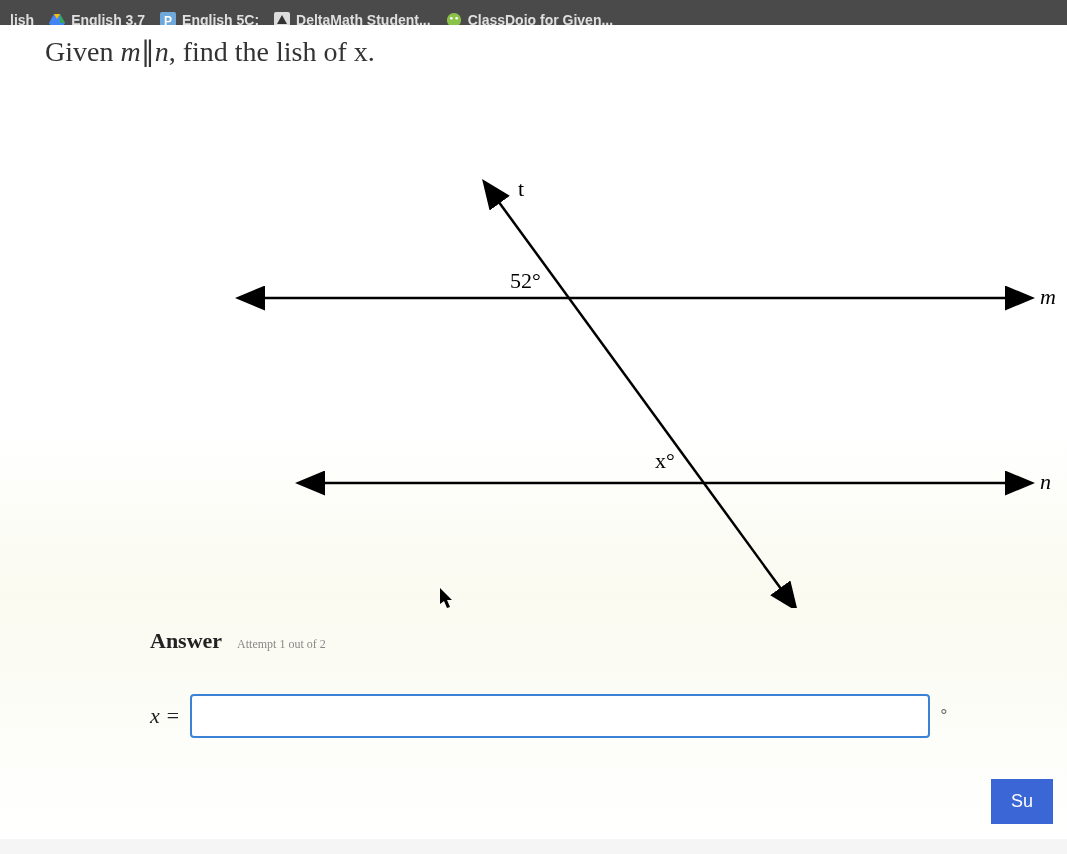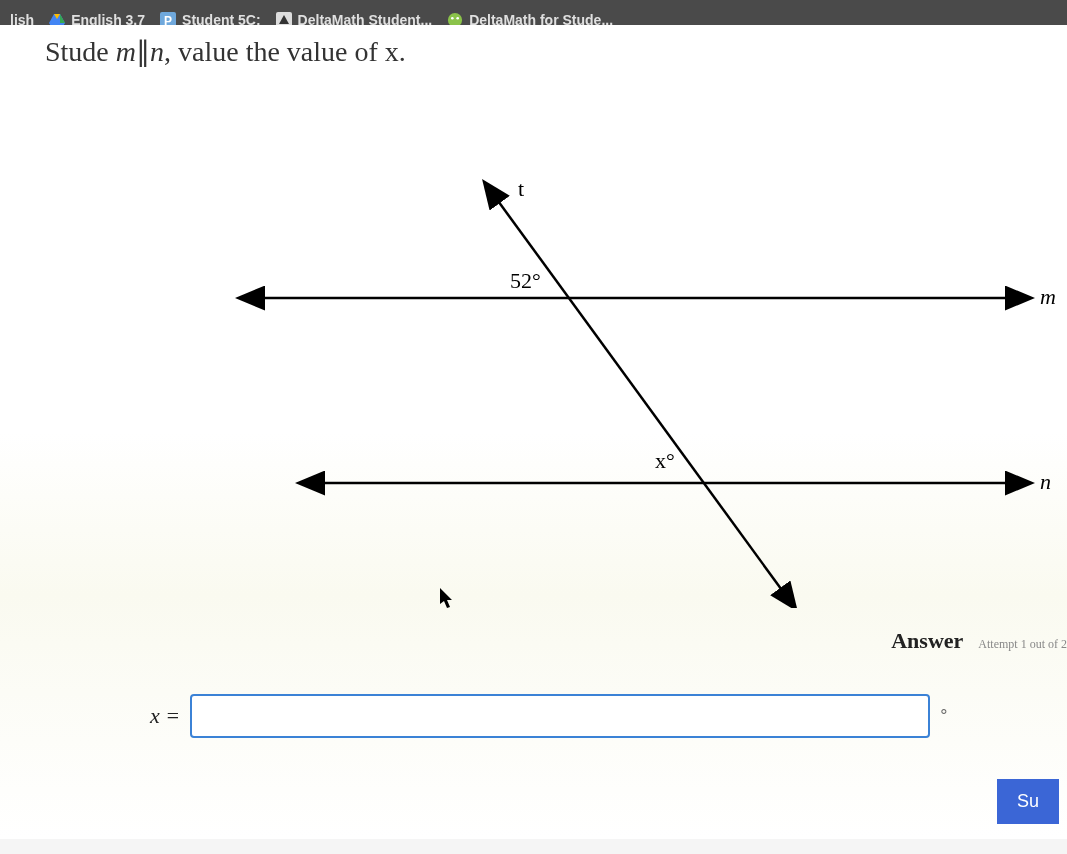--- a/index.html
+++ b/index.html
@@ -76,21 +76,20 @@
       pointer-events: none;
     }
     .answer-section {
       padding: 20px 0 0 150px;
     }
     .answer-row {
       display: flex;
       align-items: baseline;
       gap: 15px;
       margin-bottom: 40px;
-      justify-content: flex-end;
     }
     .answer-label {
       font-family: Georgia, serif;
       font-size: 22px;
       font-weight: bold;
       color: #222;
     }
     .attempt-text {
       font-family: Georgia, serif;
       font-size: 12px;
@@ -121,21 +120,21 @@
       color: #666;
     }
     .submit-btn {
       background: #3b66d6;
       color: #fff;
       border: none;
       padding: 12px 20px;
       font-size: 18px;
       cursor: pointer;
       position: absolute;
-      right: 8px;
+      right: 14px;
       bottom: 15px;
     }
   </style>
 </head>
 <body>
 
 <div class="browser-tabs">
   <div class="tab-item">
     <span>lish</span>
   </div>
@@ -149,46 +148,46 @@
     </span>
     <span>English 3,7</span>
   </div>
   <div class="tab-item">
     <span class="tab-icon">
       <svg width="16" height="16" viewBox="0 0 16 16">
         <rect width="16" height="16" fill="#6fa8dc" rx="2"></rect>
         <text x="4" y="13" fill="#fff" font-size="12" font-weight="bold">P</text>
       </svg>
     </span>
-    <span>Student 5C:</span>
+    <span>English 5C:</span>
   </div>
   <div class="tab-item">
     <span class="tab-icon">
       <svg width="16" height="16" viewBox="0 0 16 16">
         <rect width="16" height="16" fill="#ddd" rx="2"></rect>
         <polygon points="8,3 13,12 3,12" fill="#333"></polygon>
       </svg>
     </span>
     <span>DeltaMath Student...</span>
   </div>
   <div class="tab-item">
     <span class="tab-icon">
       <svg width="18" height="18" viewBox="0 0 18 18">
         <circle cx="9" cy="9" r="8" fill="#8bc34a"></circle>
         <circle cx="6" cy="7" r="1.5" fill="#fff"></circle>
         <circle cx="12" cy="7" r="1.5" fill="#fff"></circle>
       </svg>
     </span>
-    <span>DeltaMath for Stude...</span>
+    <span>ClassDojo for Given...</span>
   </div>
 </div>
 
 <div class="content-area">
   <div class="problem-text">
-    <span>Stude </span><span class="italic">m</span><span>∥</span><span class="italic">n</span><span>, value the value of x.</span>
+    <span>Given </span><span class="italic">m</span><span>∥</span><span class="italic">n</span><span>, find the lish of x.</span>
   </div>
 
   <div class="diagram-area">
     <svg width="1067" height="520">
       <defs>
         <marker id="arrowhead" markerWidth="12" markerHeight="10" refX="10" refY="5" orient="auto">
           <polygon points="0 0, 12 5, 0 10" fill="#000"></polygon>
         </marker>
         <marker id="arrowtail" markerWidth="12" markerHeight="10" refX="2" refY="5" orient="auto">
           <polygon points="12 0, 0 5, 12 10" fill="#000"></polygon>

